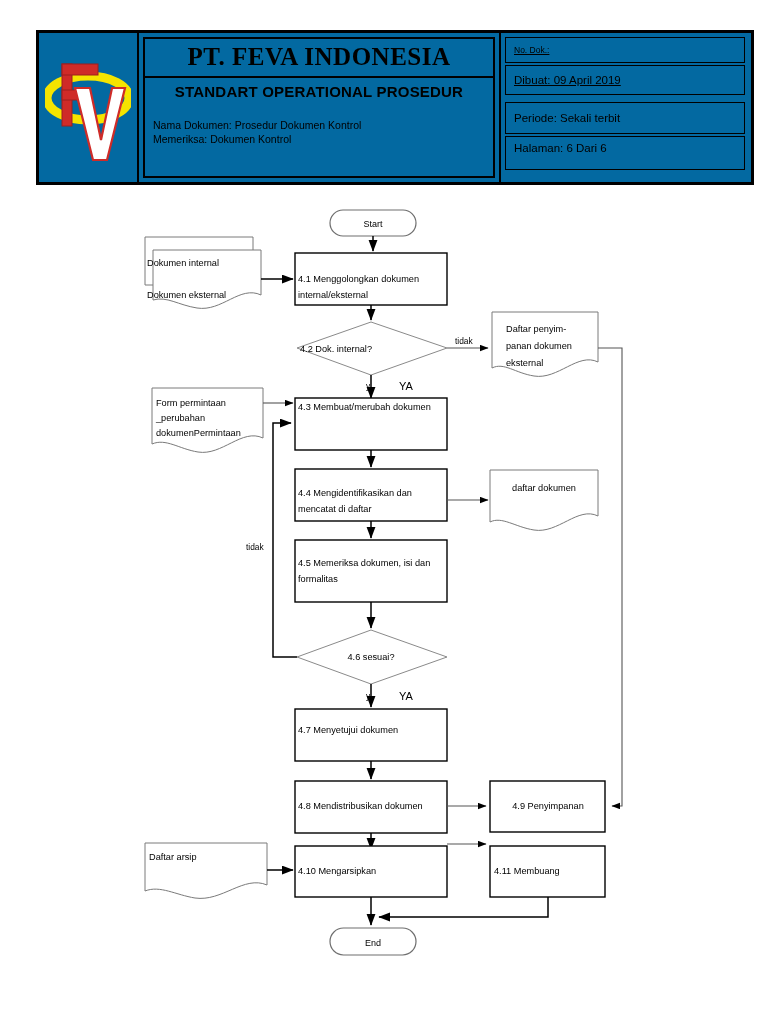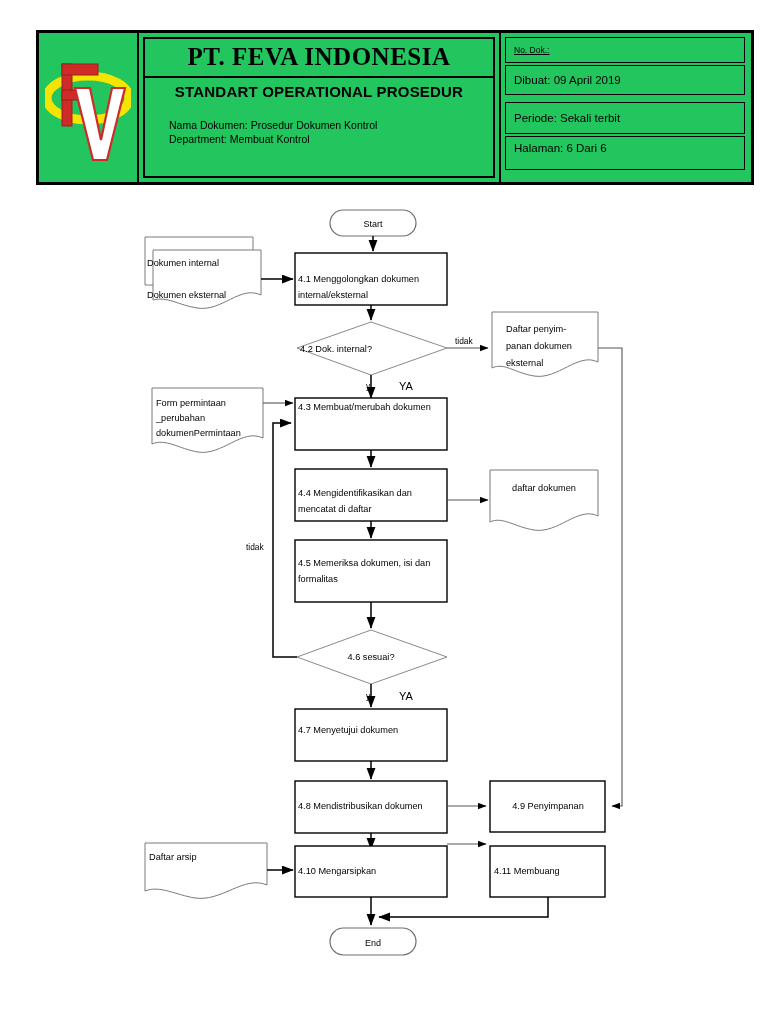--- a/index.html
+++ b/index.html
@@ -17,21 +17,21 @@
 
   
   #header-block {
     position: absolute;
     left: 36px;
     top: 30px;
     width: 718px;
     height: 155px;
     border: 3px solid #000;
     box-sizing: border-box;
-    background: #22c55e;
+    background: #0369a1;
     display: flex;
   }
   #logo-cell {
     width: 100px;
     border-right: 2px solid #000;
     box-sizing: border-box;
     position: relative;
   }
   #logo-mark {
     position: absolute;
@@ -67,42 +67,42 @@
     padding: 5px 0 0 0;
   }
   #sop-title {
     text-align: center;
     font-weight: bold;
     font-size: 15px;
     letter-spacing: .2px;
   }
   #doc-meta {
     margin-top: 18px;
-    padding-left: 24px;
+    padding-left: 8px;
     font-size: 10.5px;
     line-height: 14px;
   }
   #meta-cell {
     width: 250px;
     box-sizing: border-box;
     padding: 4px 6px 4px 4px;
     display: flex;
     flex-direction: column;
   }
   .meta-row {
     border: 1.6px solid #000;
     box-sizing: border-box;
     padding: 5px 8px;
     font-size: 11.5px;
     margin-bottom: 2px;
     display: flex;
     align-items: center;
   }
   .meta-row.r1 { height: 26px; font-size: 8.5px; text-decoration: underline; }
-  .meta-row.r2 { height: 30px; }
+  .meta-row.r2 { height: 30px; text-decoration: underline; }
   .meta-row.r3 { height: 32px; margin-top: 5px; }
   .meta-row.r4 { height: 34px; align-items: flex-start; margin-bottom: 0; }
 
   
   #flow-svg {
     position: absolute;
     left: 0;
     top: 190px;
     width: 768px;
     height: 790px;
@@ -181,21 +181,21 @@
       <path d="M30 40 L45 40 L56 92 L67 40 L80 40 L62 112 L48 112 Z" fill="#ffffff" stroke="#cf2b28" stroke-width="2.2"></path>
     </svg>
   </div>
 
   <div id="title-cell">
     <div id="company-name-box">PT. FEVA INDONESIA</div>
     <div id="sop-area">
       <div id="sop-title">STANDART OPERATIONAL PROSEDUR</div>
       <div id="doc-meta">
         <div>Nama Dokumen: Prosedur Dokumen Kontrol</div>
-        <div>Department: Membuat Kontrol</div>
+        <div>Memeriksa: Dokumen Kontrol</div>
       </div>
     </div>
   </div>
 
   <div id="meta-cell">
     <div class="meta-row r1">No. Dok.:</div>
     <div class="meta-row r2">Dibuat: 09 April 2019</div>
     <div class="meta-row r3">Periode: Sekali terbit</div>
     <div class="meta-row r4">Halaman: 6 Dari 6</div>
   </div>

